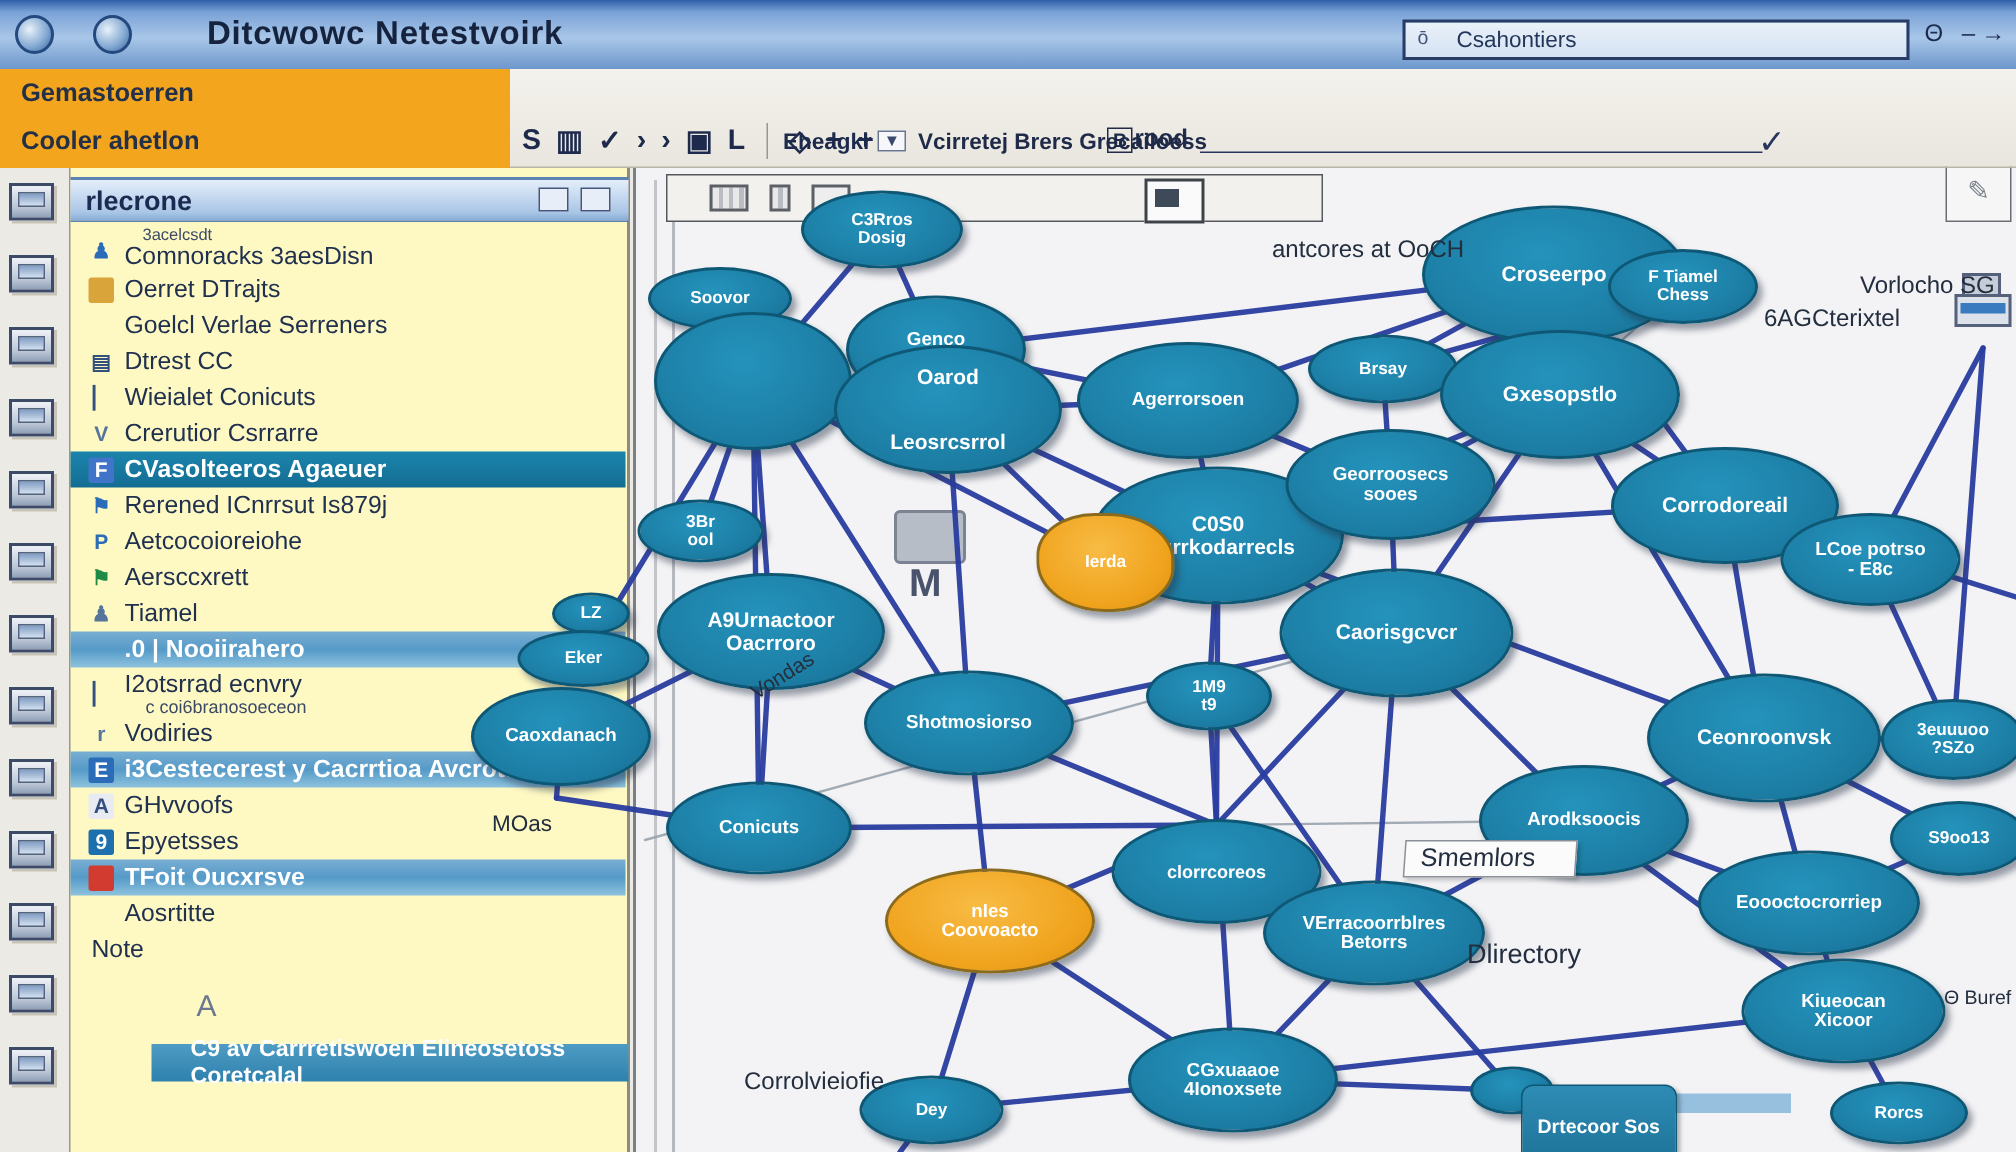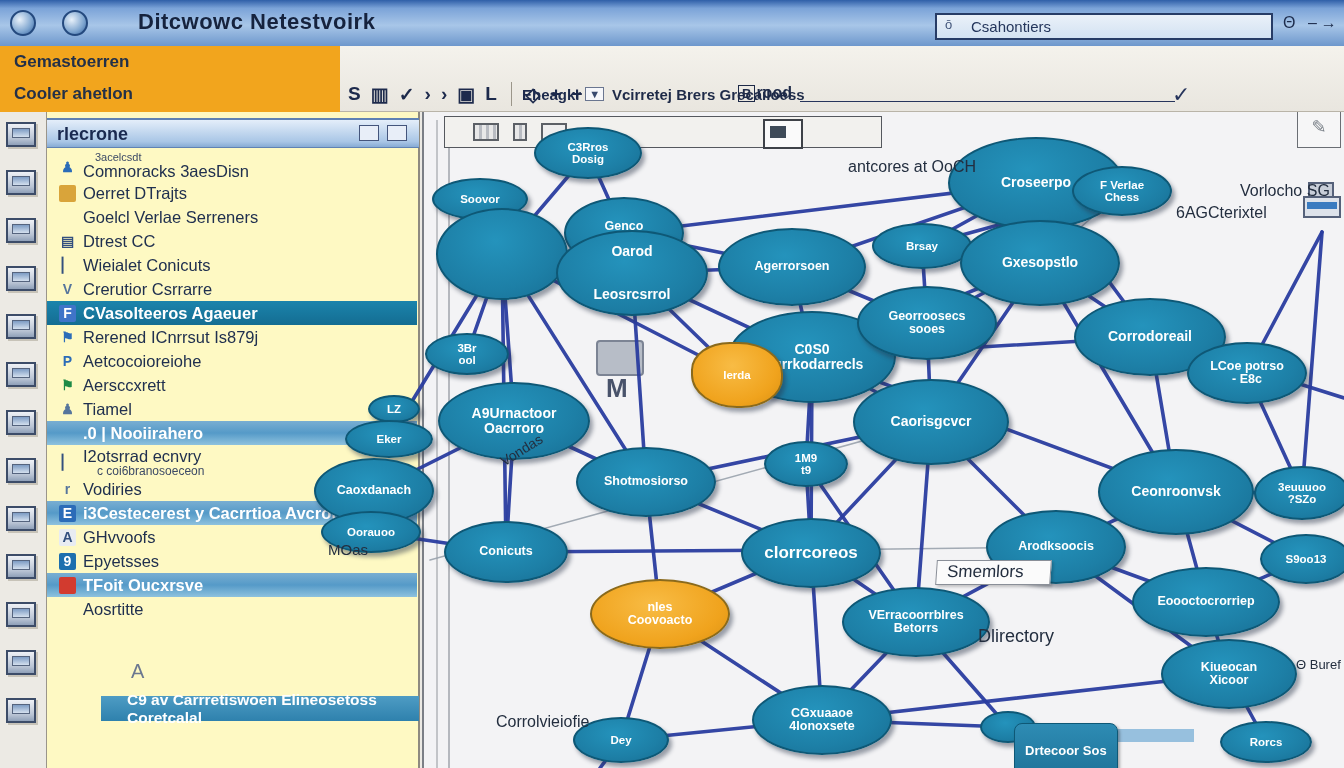--- a/index.html
+++ b/index.html
@@ -252,20 +252,24 @@
           <span class="ic" style="color: rgb(255, 255, 255); background: rgb(29, 111, 174);">9</span>
           <div>Epyetsses</div>
         </div>
         <div class="row row-blue">
           <span class="ic" style="background: rgb(210, 59, 47);"></span>
           <div>TFoit Oucxrsve</div>
         </div>
         <div class="row">
           <span class="ic"></span>
           <div>Aosrtitte</div>
+        </div>
+        <div class="row row-note">
+          <span class="ic"></span>
+          <div>Note</div>
         </div>
       </div>
     <div class="a-glyph">A</div>
     <div class="row-bottom" id="row-bottom">
       <span class="ic" id="bottom-ic" style="background: rgb(63, 116, 200);"></span>
       <span>C9 av Carrretiswoen Elineosetoss Coretcalal</span>
     </div>
   </div>
 
   <div class="corner-box">✎</div>
@@ -377,21 +381,21 @@
         <span>Genco</span>
         <span>58</span>
       </div>
       <div class="node" style="left: 436px; top: 208px; width: 132px; height: 92px; font-size: 12.5px;">
         <span></span>
       </div>
       <div class="node" style="left: 948px; top: 137px; width: 176px; height: 92px; font-size: 14px;">
         <span>Croseerpo</span>
       </div>
       <div class="node" style="left: 1072px; top: 166px; width: 100px; height: 50px; font-size: 11.5px;">
-        <span>F Verlae</span>
+        <span>F Tiamel</span>
         <span>Chess</span>
       </div>
       <div class="node" style="left: 872px; top: 223px; width: 100px; height: 46px; font-size: 11.5px;">
         <span>Brsay</span>
       </div>
       <div class="node" style="left: 960px; top: 220px; width: 160px; height: 86px; font-size: 14px;">
         <span>Gxesopstlo</span>
       </div>
       <div class="node" style="left: 556px; top: 230px; width: 152px; height: 86px; font-size: 14px; gap: 28px;">
         <span>Oarod</span>
@@ -424,38 +428,35 @@
       </div>
       <div class="node" style="left: 368px; top: 395px; width: 52px; height: 28px; font-size: 11.5px;">
         <span>LZ</span>
       </div>
       <div class="node" style="left: 345px; top: 420px; width: 88px; height: 38px; font-size: 11.5px;">
         <span>Eker</span>
       </div>
       <div class="node" style="left: 314px; top: 458px; width: 120px; height: 66px; font-size: 12.5px;">
         <span>Caoxdanach</span>
       </div>
-      <div class="node" style="left: 321px; top: 511px; width: 100px; height: 42px; font-size: 11.5px;">
-        <span>Oorauoo</span>
-      </div>
       <div class="node" style="left: 853px; top: 379px; width: 156px; height: 86px; font-size: 14px;">
         <span>Caorisgcvcr</span>
       </div>
       <div class="node" style="left: 1187px; top: 342px; width: 120px; height: 62px; font-size: 12.5px;">
         <span>LCoe potrso</span>
         <span>- E8c</span>
       </div>
       <div class="node" style="left: 576px; top: 447px; width: 140px; height: 70px; font-size: 12.5px;">
         <span>Shotmosiorso</span>
       </div>
       <div class="node" style="left: 764px; top: 441px; width: 84px; height: 46px; font-size: 11.5px;">
         <span>1M9</span>
         <span>t9</span>
       </div>
-      <div class="node" style="left: 741px; top: 518px; width: 140px; height: 70px; font-size: 17px;">
+      <div class="node" style="left: 741px; top: 546px; width: 140px; height: 70px; font-size: 12px;">
         <span>clorrcoreos</span>
       </div>
       <div class="node" style="left: 986px; top: 510px; width: 140px; height: 74px; font-size: 12.5px;">
         <span>Arodksoocis</span>
       </div>
       <div class="node" style="left: 1098px; top: 449px; width: 156px; height: 86px; font-size: 14px;">
         <span>Ceonroonvsk</span>
       </div>
       <div class="node" style="left: 1254px; top: 466px; width: 96px; height: 54px; font-size: 11.5px;">
         <span>3euuuoo</span>

